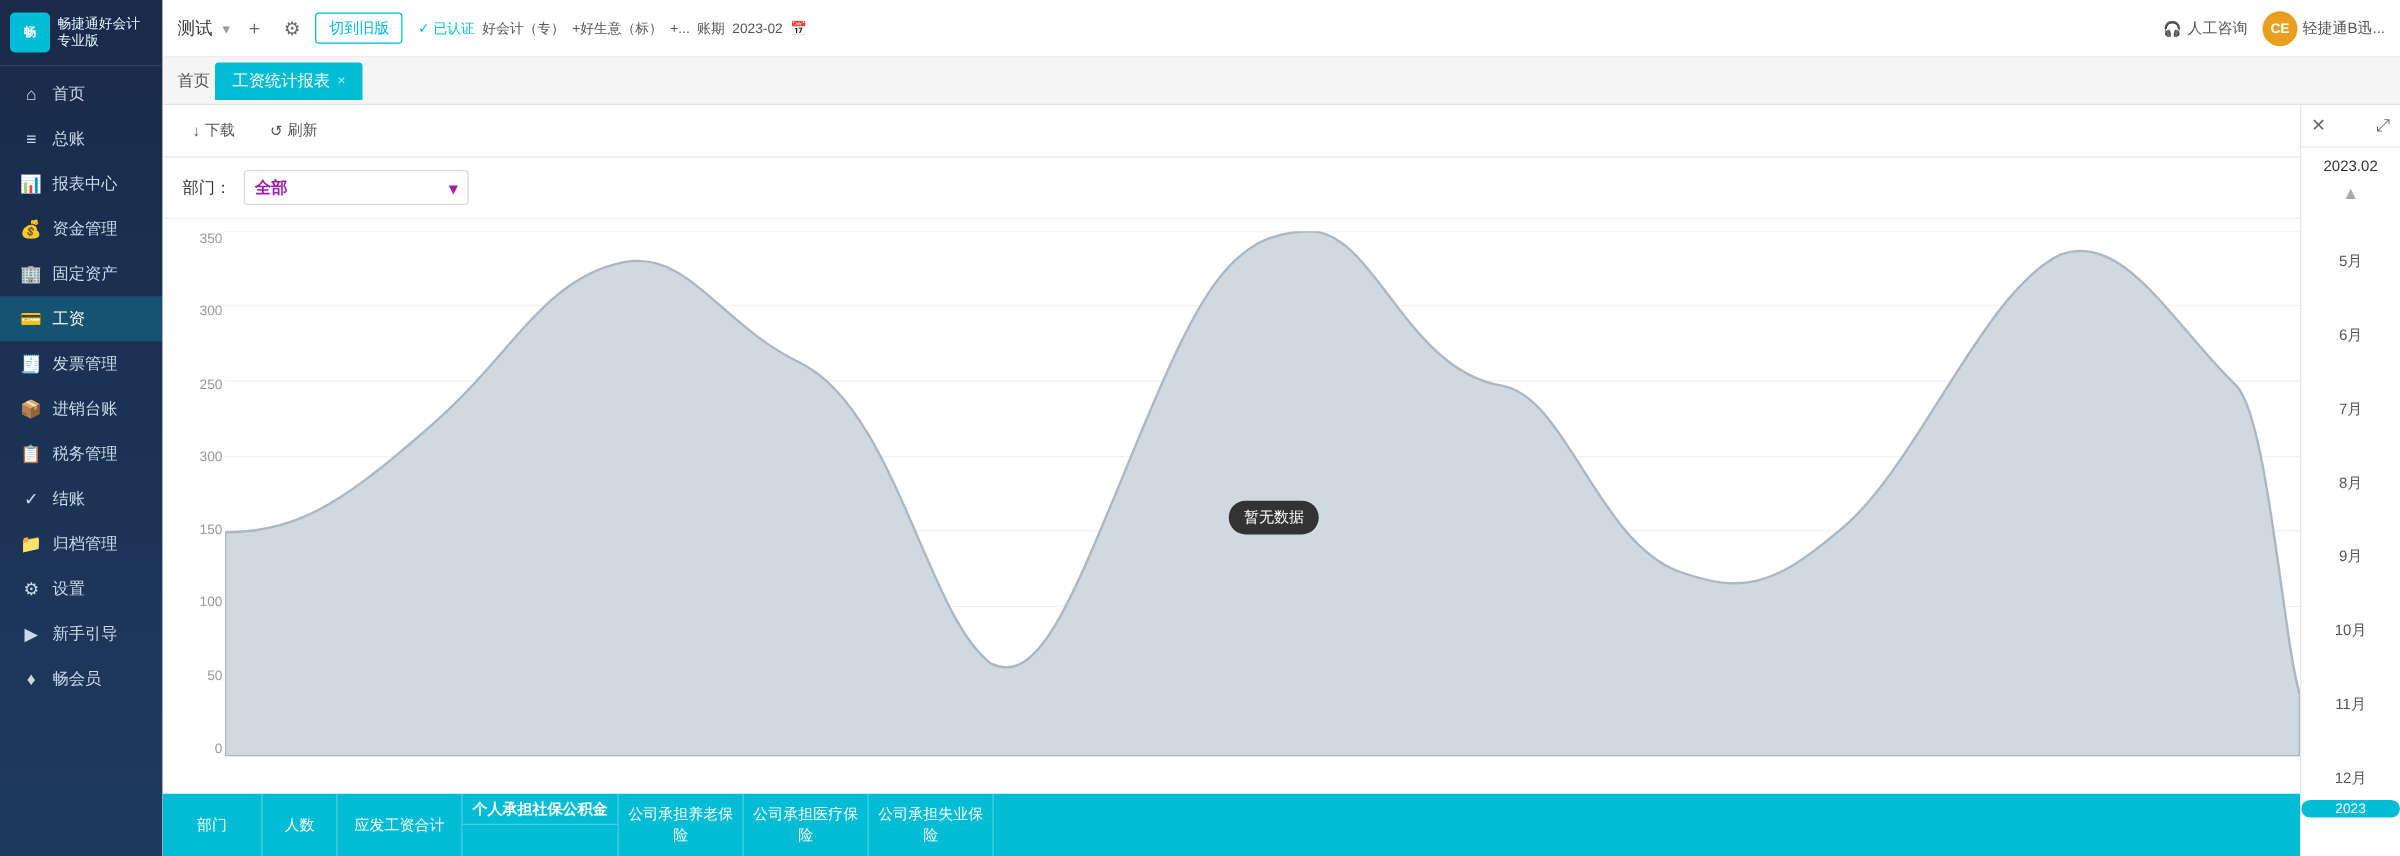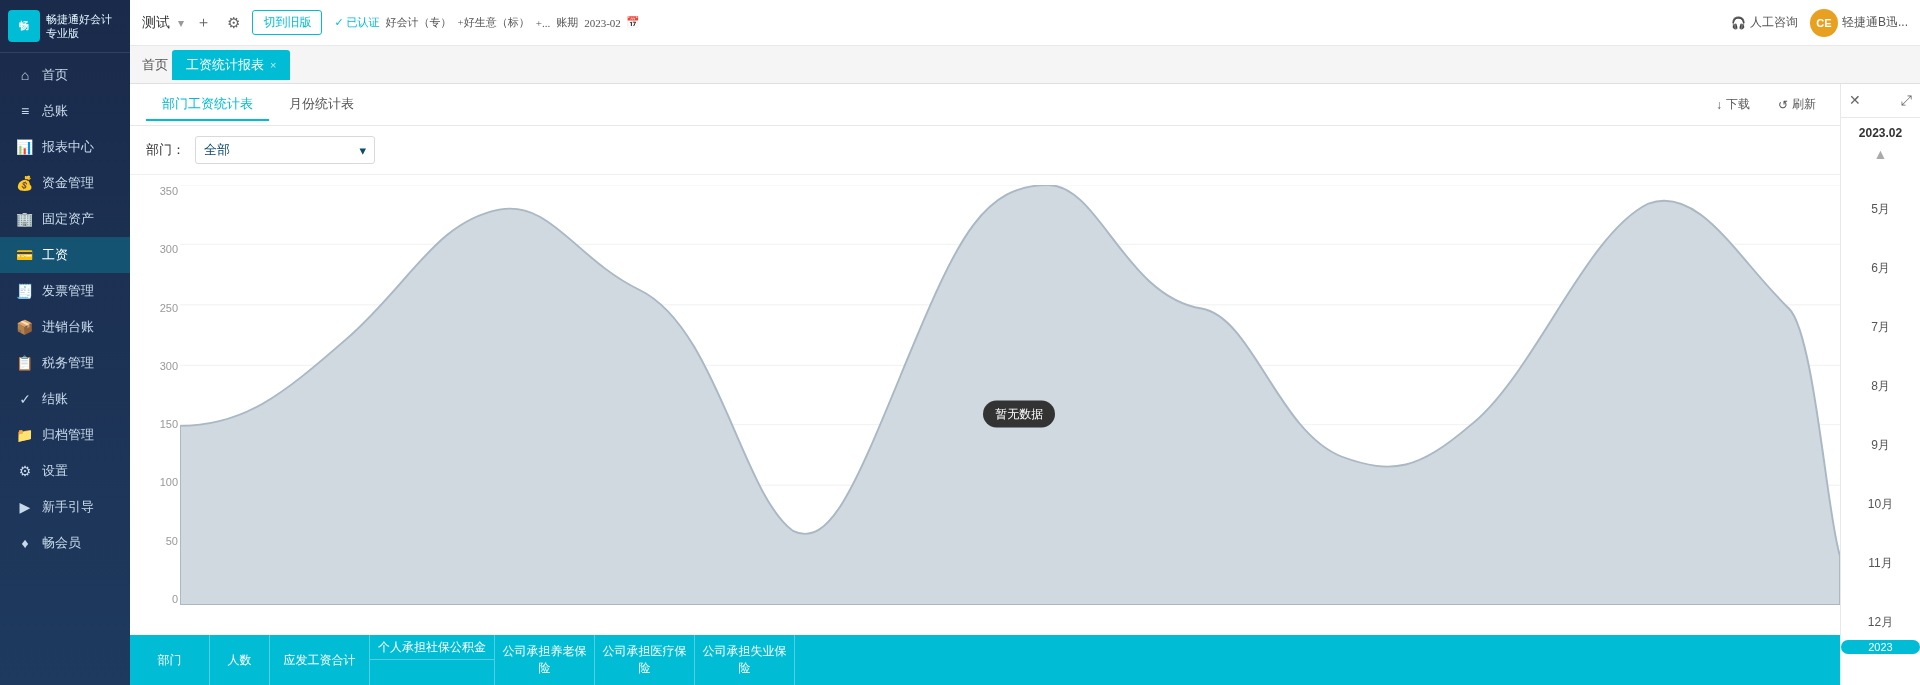--- a/index.html
+++ b/index.html
@@ -89,21 +89,21 @@
     .topbar-switch-btn {
       border: 1px solid #00bcd4;
       background: #fff;
       color: #00bcd4;
       padding: 3px 10px;
       border-radius: 3px;
       cursor: pointer;
       font-size: 12px;
     }
     .topbar-badges { display: flex; align-items: center; gap: 6px; margin-left: 4px; }
-    .badge { font-size: 11px; color: #555; font-family: Liberation Serif, serif; }
+    .badge { font-size: 11px; color: #555; }
     .badge.certified { color: #00bcd4; }
     .topbar-right { margin-left: auto; display: flex; align-items: center; gap: 12px; }
     .topbar-right-item { display: flex; align-items: center; gap: 4px; font-size: 12px; color: #555; cursor: pointer; }
     .user-avatar {
       width: 28px; height: 28px;
       background: #e8a020;
       border-radius: 50%;
       display: flex; align-items: center; justify-content: center;
       color: white; font-size: 11px; font-weight: bold;
     }
@@ -181,26 +181,27 @@
       flex-shrink: 0;
       border-bottom: 1px solid #f0f0f0;
     }
     .filter-label { font-size: 13px; color: #333; }
     .filter-select {
       width: 180px;
       border: 1px solid #d9d9d9;
       border-radius: 3px;
       padding: 4px 8px;
       font-size: 13px;
-      color: #0c4a6e;
+      color: #a21caf;
       background: #fff;
       display: flex;
       align-items: center;
       justify-content: space-between;
       cursor: pointer;
+      font-weight: bold;
     }
 
     
     .chart-area {
       flex: 1;
       position: relative;
       padding: 10px 16px 0 50px;
       overflow: hidden;
     }
     .chart-svg {
@@ -273,21 +274,21 @@
       justify-content: space-between;
       width: 100%;
       padding: 0 8px 8px;
       border-bottom: 1px solid #e8e8e8;
     }
     .right-panel-icon { font-size: 14px; color: #666; cursor: pointer; }
     .year-label {
       font-size: 12px;
       color: #333;
       padding: 8px 0 4px;
-      font-weight: 700;
+      font-weight: 400;
     }
     .nav-arrow {
       font-size: 14px;
       color: #aaa;
       cursor: pointer;
       padding: 2px;
     }
     .month-list { width: 100%; }
     .month-item {
       display: flex;
@@ -425,24 +426,20 @@
       <span>工资统计报表</span>
       <span class="tab-close">×</span>
     </div>
   </div>
 
   <div class="content">
 
     <div class="content-main">
 
       <div class="sub-tabs">
-        <div class="sub-tabs-left">
-          <div class="sub-tab active">部门工资统计表</div>
-          <div class="sub-tab">月份统计表</div>
-        </div>
         <div class="sub-tabs-right">
           <div class="action-btn">
             <span>↓</span>
             <span>下载</span>
           </div>
           <div class="action-btn">
             <span>↺</span>
             <span>刷新</span>
           </div>
         </div>
@@ -485,21 +482,21 @@
 
         <div class="tooltip-box">暂无数据</div>
       </div>
 
       <div class="table-footer" style="height:50px;">
         <div class="table-col" style="width:80px;min-width:80px;">部门</div>
         <div class="table-col" style="width:60px;min-width:60px;">人数</div>
         <div class="table-col" style="width:100px;min-width:100px;">应发工资合计</div>
 
         <div style="display:flex;flex-direction:column;height:100%;border-right:1px solid rgba(255,255,255,0.3);">
-          <div style="display:flex;align-items:center;justify-content:center;color:#fff;font-size:12px;font-weight:400;border-bottom:1px solid rgba(255,255,255,0.3);height:50%;padding:0 8px;white-space:nowrap;">个人承担社保公积金</div>
+          <div style="display:flex;align-items:center;justify-content:center;color:#fff;font-size:12px;font-weight:700;border-bottom:1px solid rgba(255,255,255,0.3);height:50%;padding:0 8px;white-space:nowrap;">个人承担社保公积金</div>
         </div>
         <div class="table-col" style="width:100px;min-width:100px;">公司承担养老保险</div>
         <div class="table-col" style="width:100px;min-width:100px;">公司承担医疗保险</div>
         <div class="table-col" style="width:100px;min-width:100px;">公司承担失业保险</div>
       </div>
     </div>
 
     <div class="right-panel">
       <div class="right-panel-close">
         <span class="right-panel-icon">✕</span>

